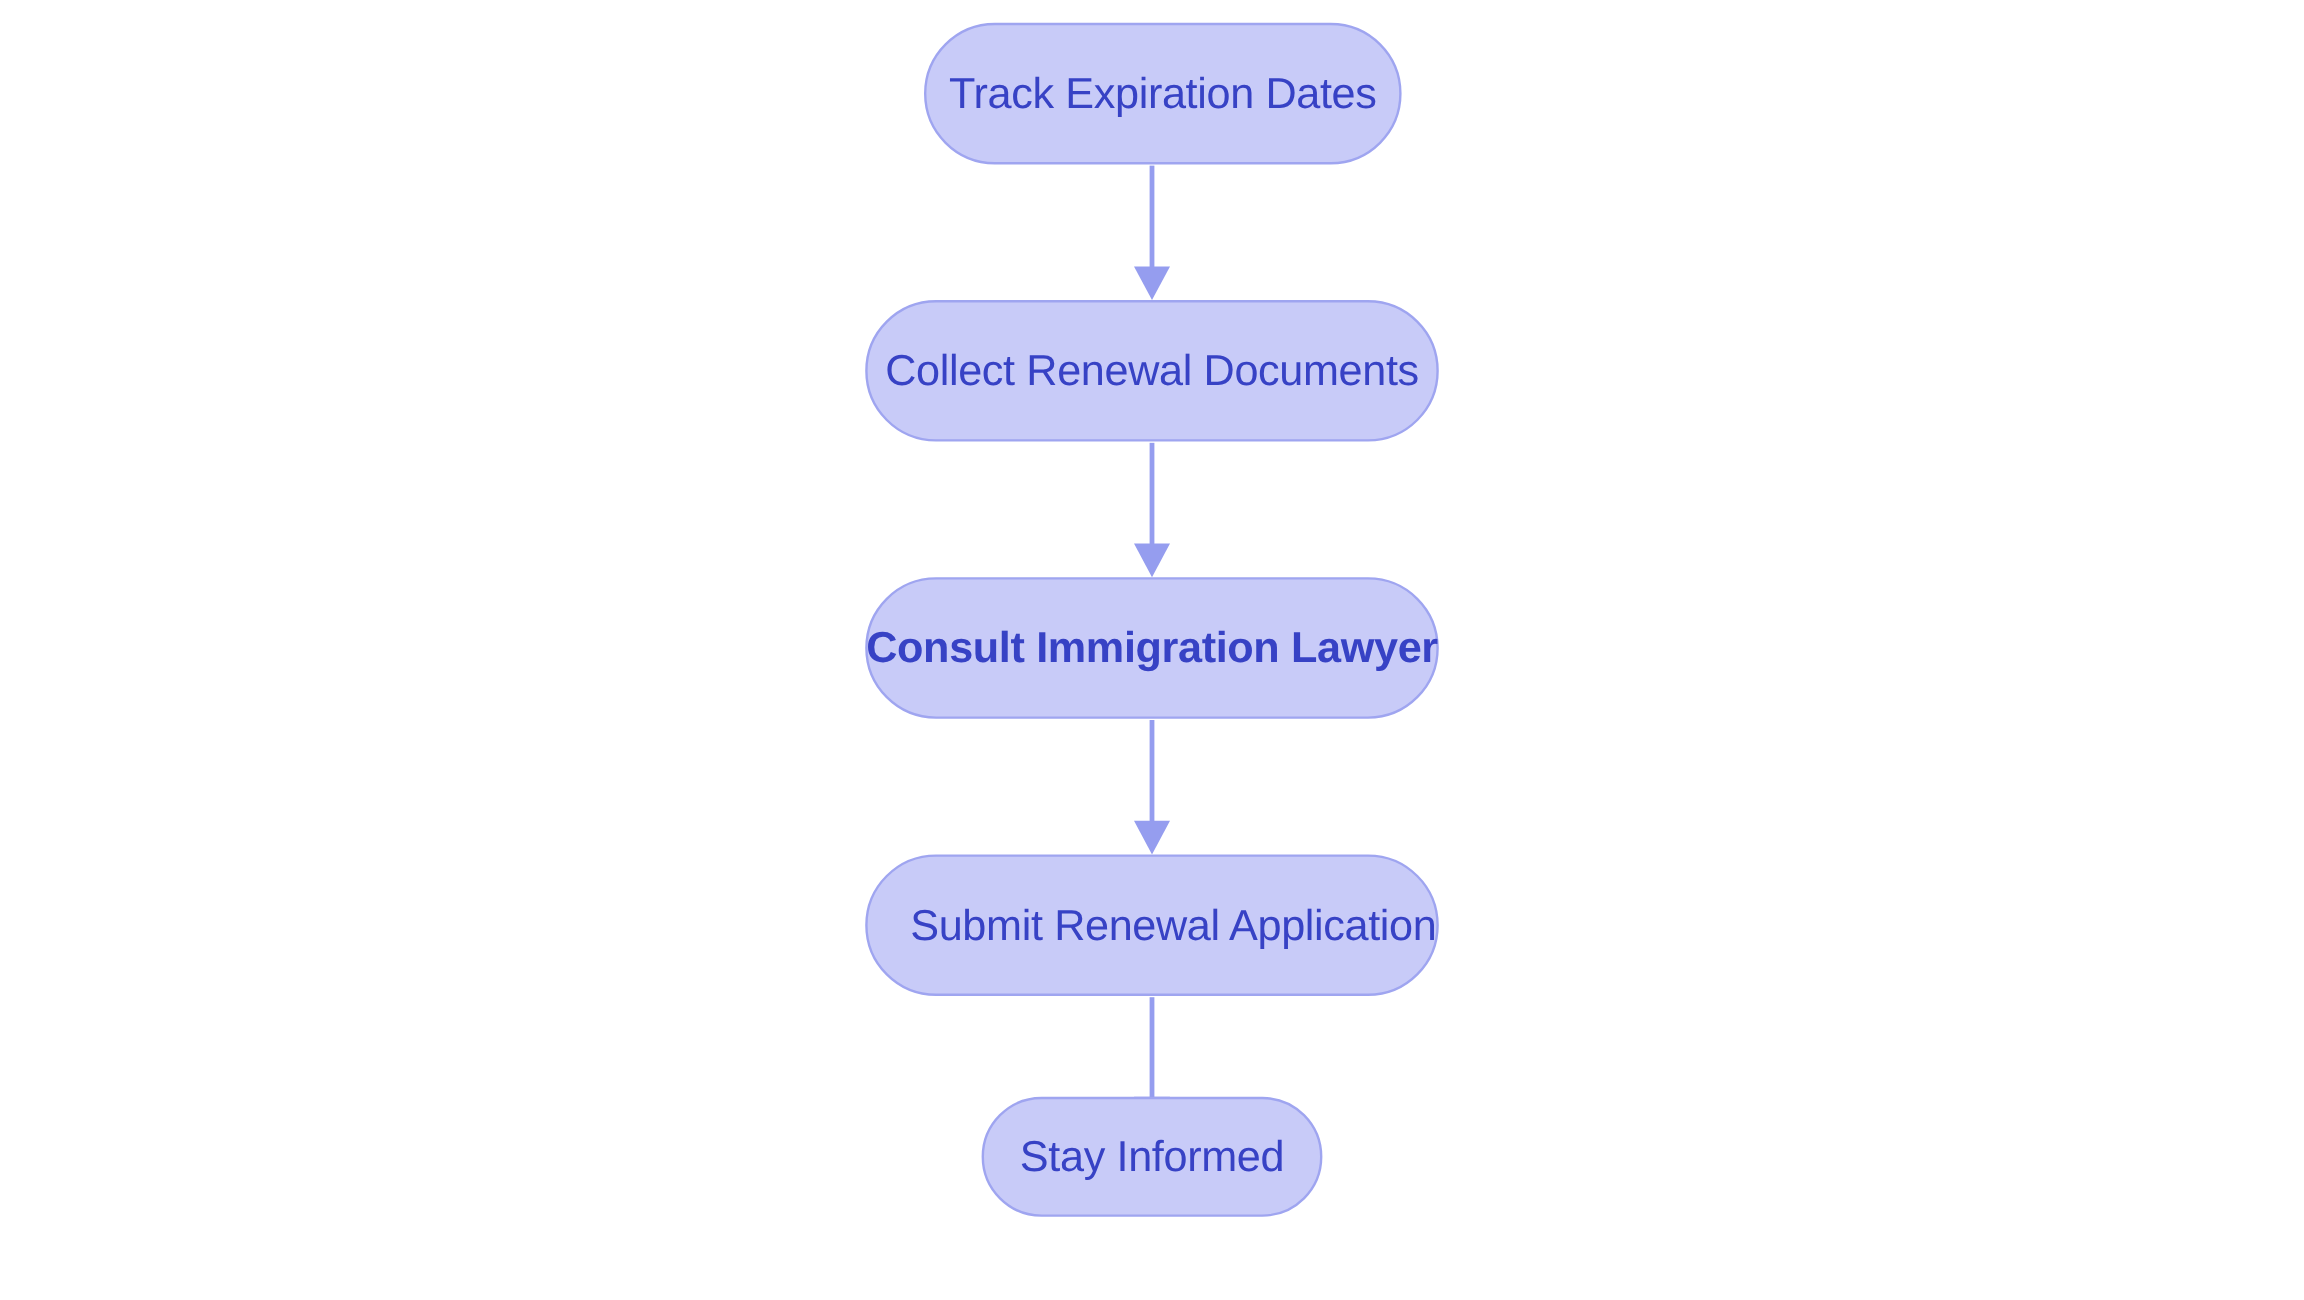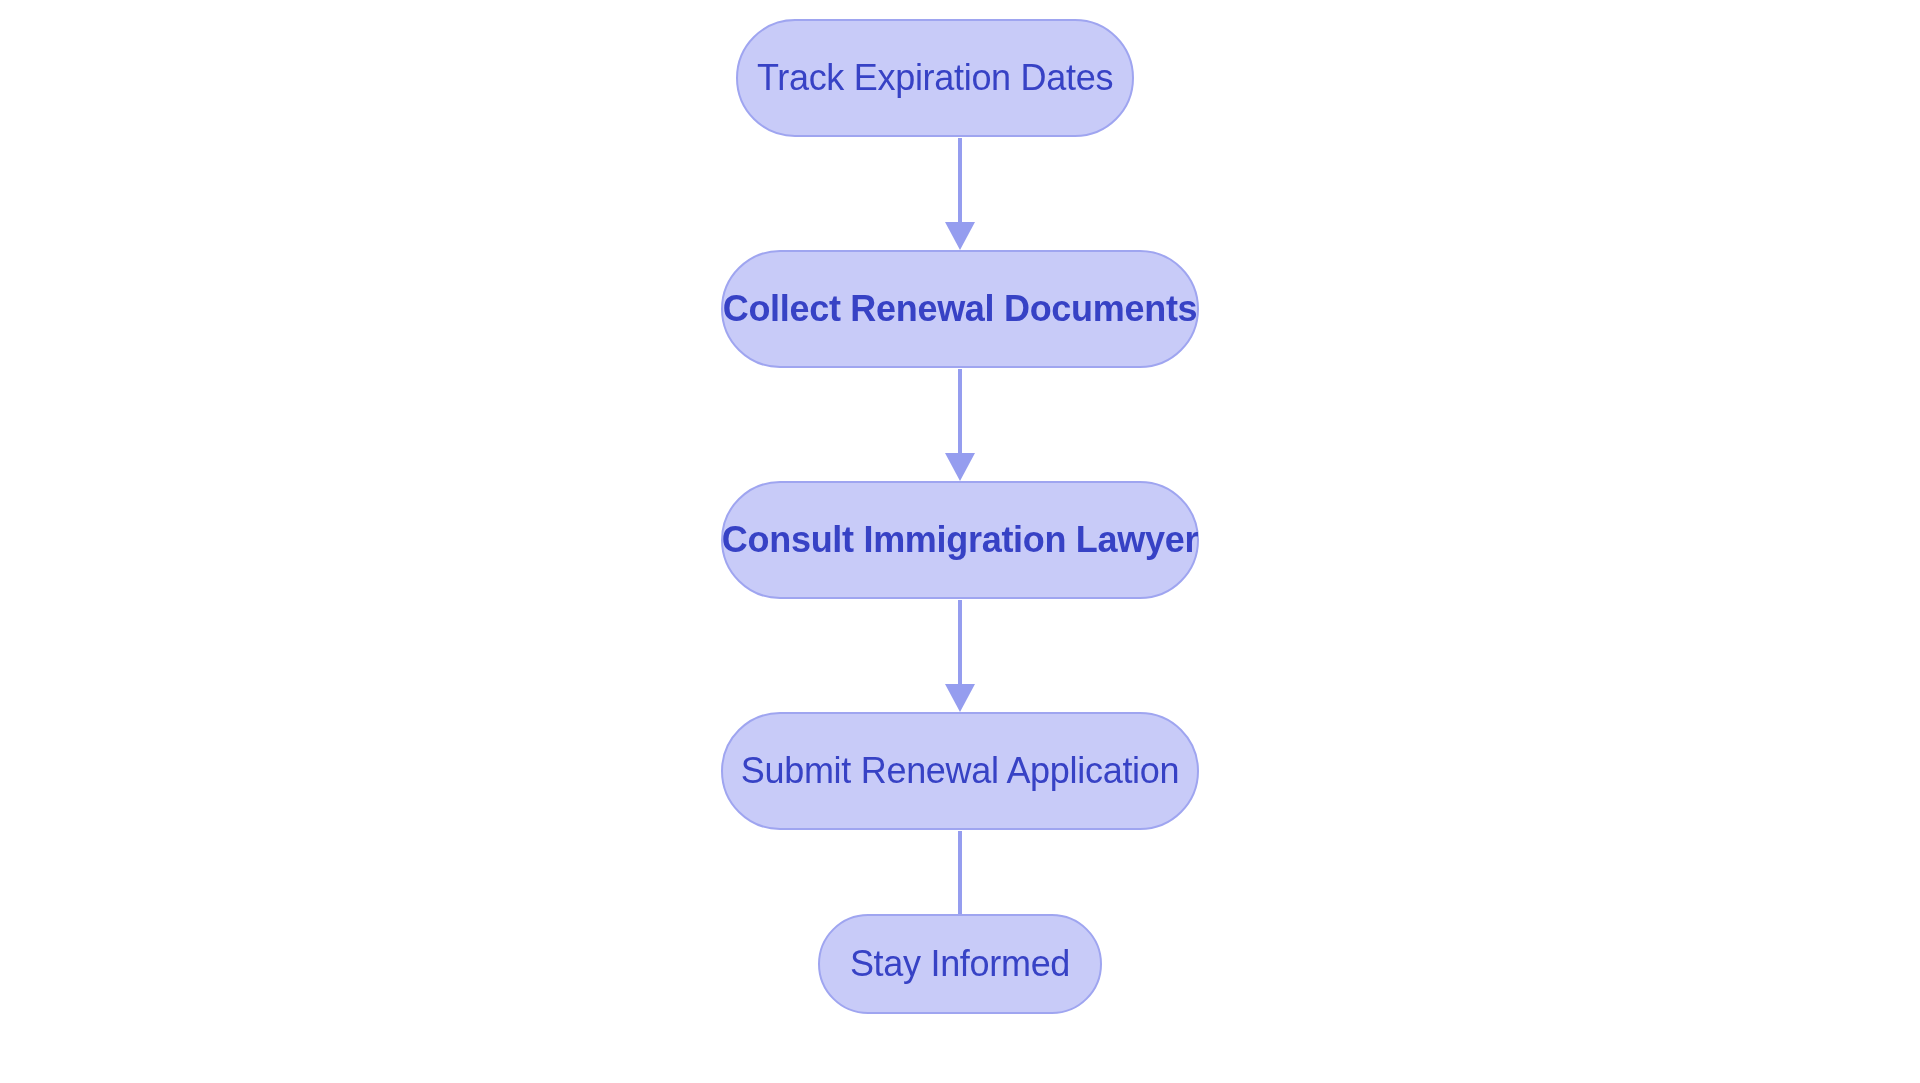--- a/index.html
+++ b/index.html
@@ -47,24 +47,24 @@
     justify-content: center;
     text-align: center;
   }
   .node-label {
     color: var(--node-text);
     font-size: 36px;
     line-height: 1.1;
     letter-spacing: -0.3px;
     white-space: nowrap;
   }
-  .n0 { left: 736px; top:  19px; width: 398px; height: 118px; }
-  .n1 { left: 721px; top: 250px; width: 478px; height: 118px; font-weight: bold; }
+  .n0 { left: 770px; top:  19px; width: 398px; height: 118px; }
+  .n1 { left: 721px; top: 250px; width: 478px; height: 118px; }
   .n2 { left: 721px; top: 481px; width: 478px; height: 118px; font-weight: bold; }
-  .n3 { left: 721px; top: 712px; width: 478px; height: 118px; }
+  .n3 { left: 721px; top: 712px; width: 478px; height: 118px; justify-content: flex-end; }
   .n4 { left: 818px; top: 914px; width: 284px; height: 100px; }
 </style>
 </head>
 <body>
 
 <div class="canvas">
 
   <svg class="arrows" viewBox="0 0 1920 1083" xmlns="http://www.w3.org/2000/svg" aria-hidden="true">
     <g>
       <line class="arrow-line" x1="960" y1="138" x2="960" y2="224"></line>

